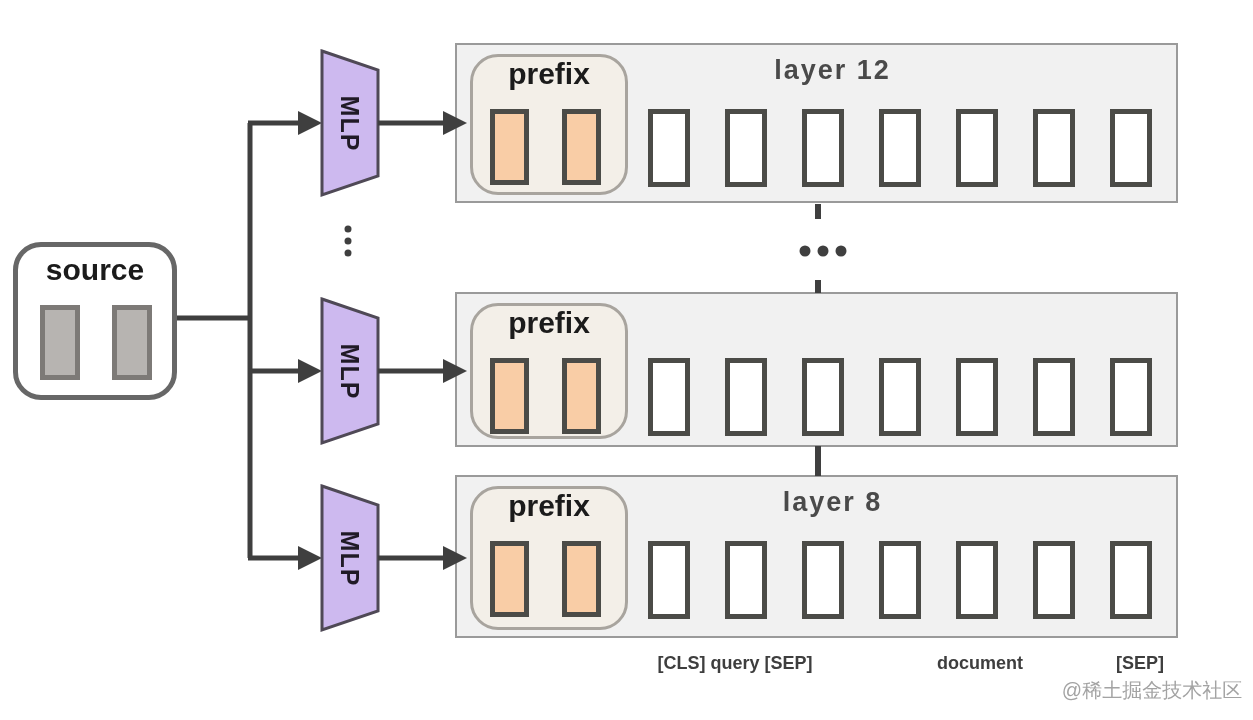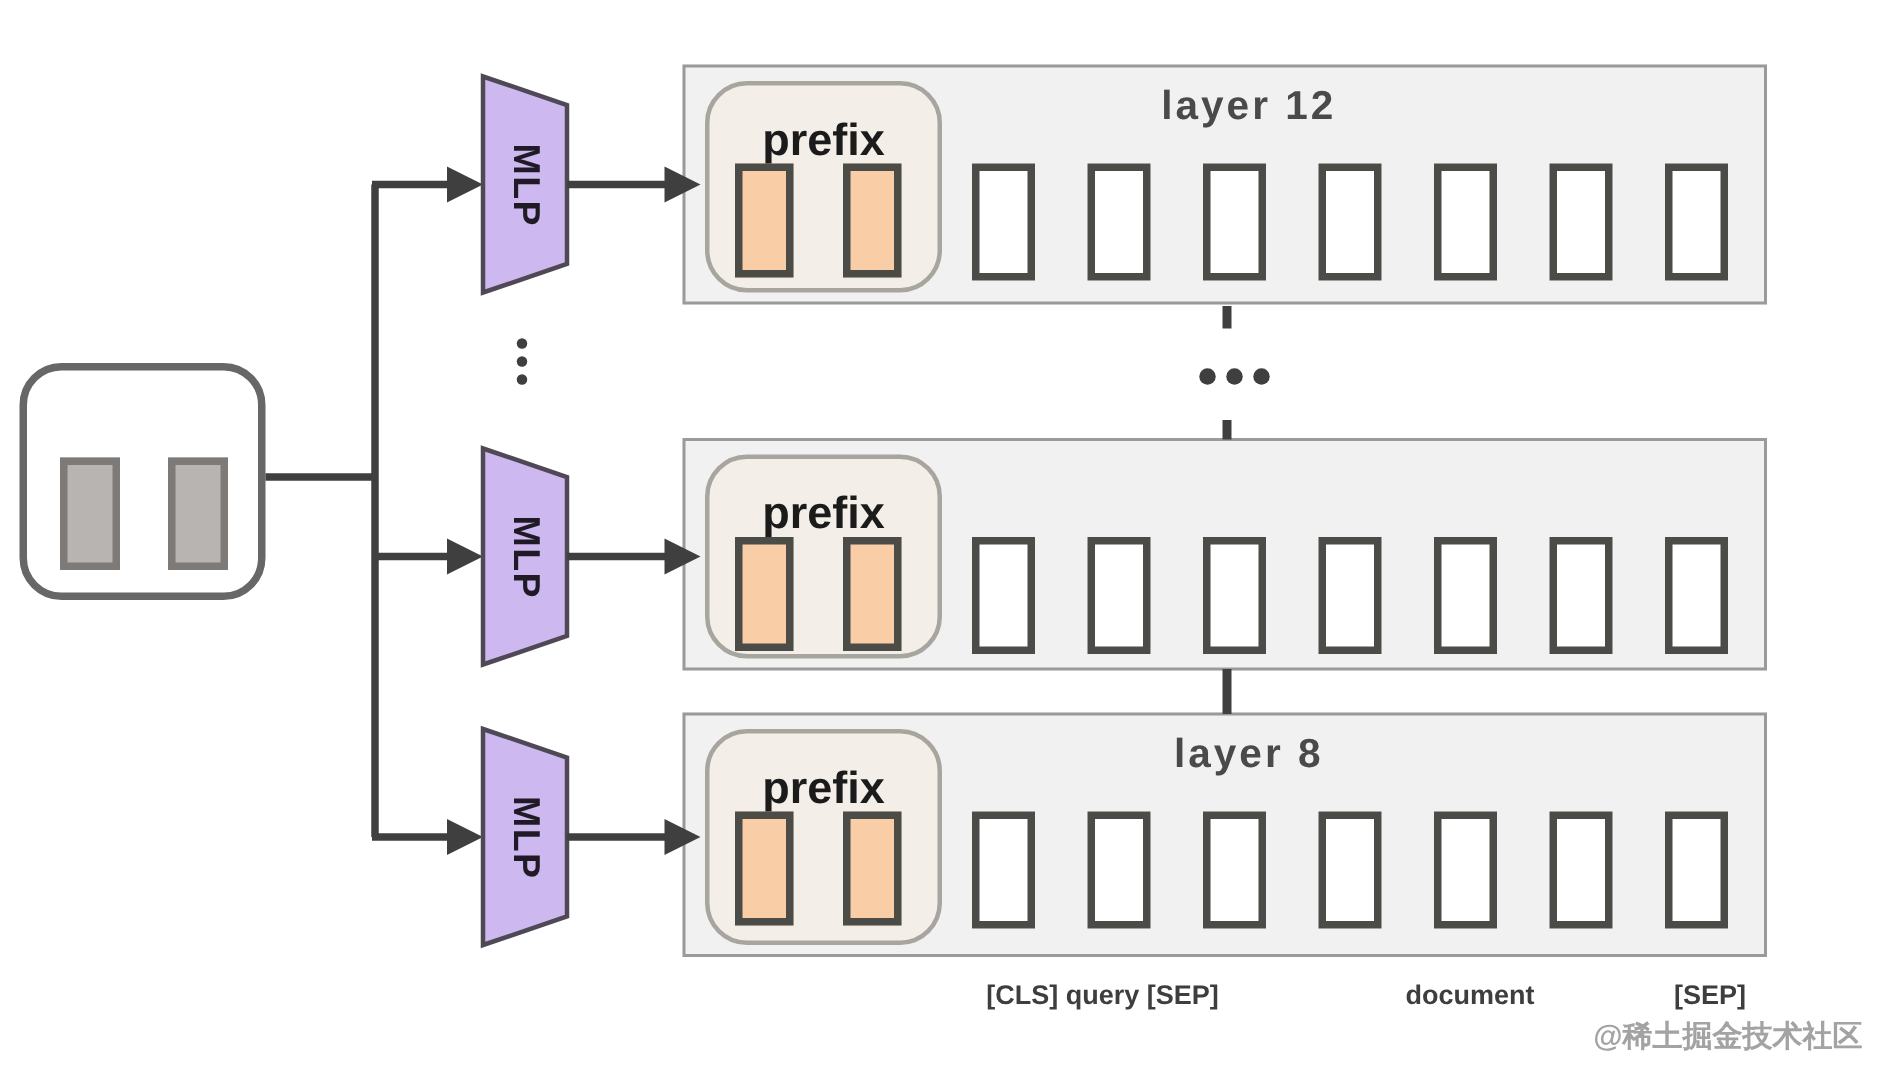--- a/index.html
+++ b/index.html
@@ -26,21 +26,21 @@
   .layer-label{
     position:absolute; left:16px; top:10px; width:100%; text-align:center;
     font-size:27px; font-weight:bold; color:var(--label); letter-spacing:2px;
   }
   .prefix-box{
     position:absolute; left:13px; top:9px; bottom:6px; width:158px;
     background:var(--prefix-bg); border:3px solid var(--prefix-border);
     border-radius:28px; box-sizing:border-box; z-index:2;
   }
   .prefix-label{
-    position:absolute; left:0; top:20px; width:100%; text-align:center;
+    position:absolute; left:0; top:0; width:100%; text-align:center;
     font-size:30px; font-weight:bold; color:var(--ink);
   }
   .token-row{position:absolute; display:flex;}
   .tok{box-sizing:border-box; background:#fff; border:5px solid var(--tok-border);}
   .prefix-tokens{left:17px; top:52px; gap:33px;}
   .prefix-tokens .tok{width:39px; height:76px; background:var(--orange);}
   .white-tokens{left:191px; top:64px; gap:35px;}
   .white-tokens .tok{width:42px; height:78px; background:#ffffff;}
 
   
@@ -66,21 +66,21 @@
     color:#201a26; letter-spacing:1px; white-space:nowrap;
   }
 
   
   .bottom-label{
     position:absolute; top:653px; transform:translateX(-50%);
     font-size:18px; font-weight:bold; color:#3e3e3e; white-space:nowrap;
   }
   .watermark{
     position:absolute; top:677px; left:1152px; transform:translateX(-50%);
-    font-size:20px; font-weight:bold; color:var(--watermark); white-space:nowrap;
+    font-size:20px; font-weight:normal; color:var(--watermark); white-space:nowrap;
     z-index:7;
   }
 </style>
 </head>
 <body>
 
 <div id="canvas">
 
   <svg class="wires" width="1253" height="720" viewBox="0 0 1253 720">
 
@@ -112,20 +112,21 @@
     <path d="M818 280 V293" stroke="var(--line)" stroke-width="6" fill="none"></path>
 
     <path d="M818 446 V476" stroke="var(--line)" stroke-width="6" fill="none"></path>
 
     <circle cx="348" cy="229" r="3.5" fill="var(--line)"></circle>
     <circle cx="348" cy="241" r="3.5" fill="var(--line)"></circle>
     <circle cx="348" cy="253" r="3.5" fill="var(--line)"></circle>
   </svg>
 
   <div class="source-box">
+    <div class="source-label">source</div>
     <div class="token-row source-tokens">
         <div class="tok"></div>
         <div class="tok"></div>
       </div>
   </div>
 
   <div class="mlp-label" style="top:51px">
       <span>MLP</span>
     </div>
   <div class="mlp-label" style="top:299px">

